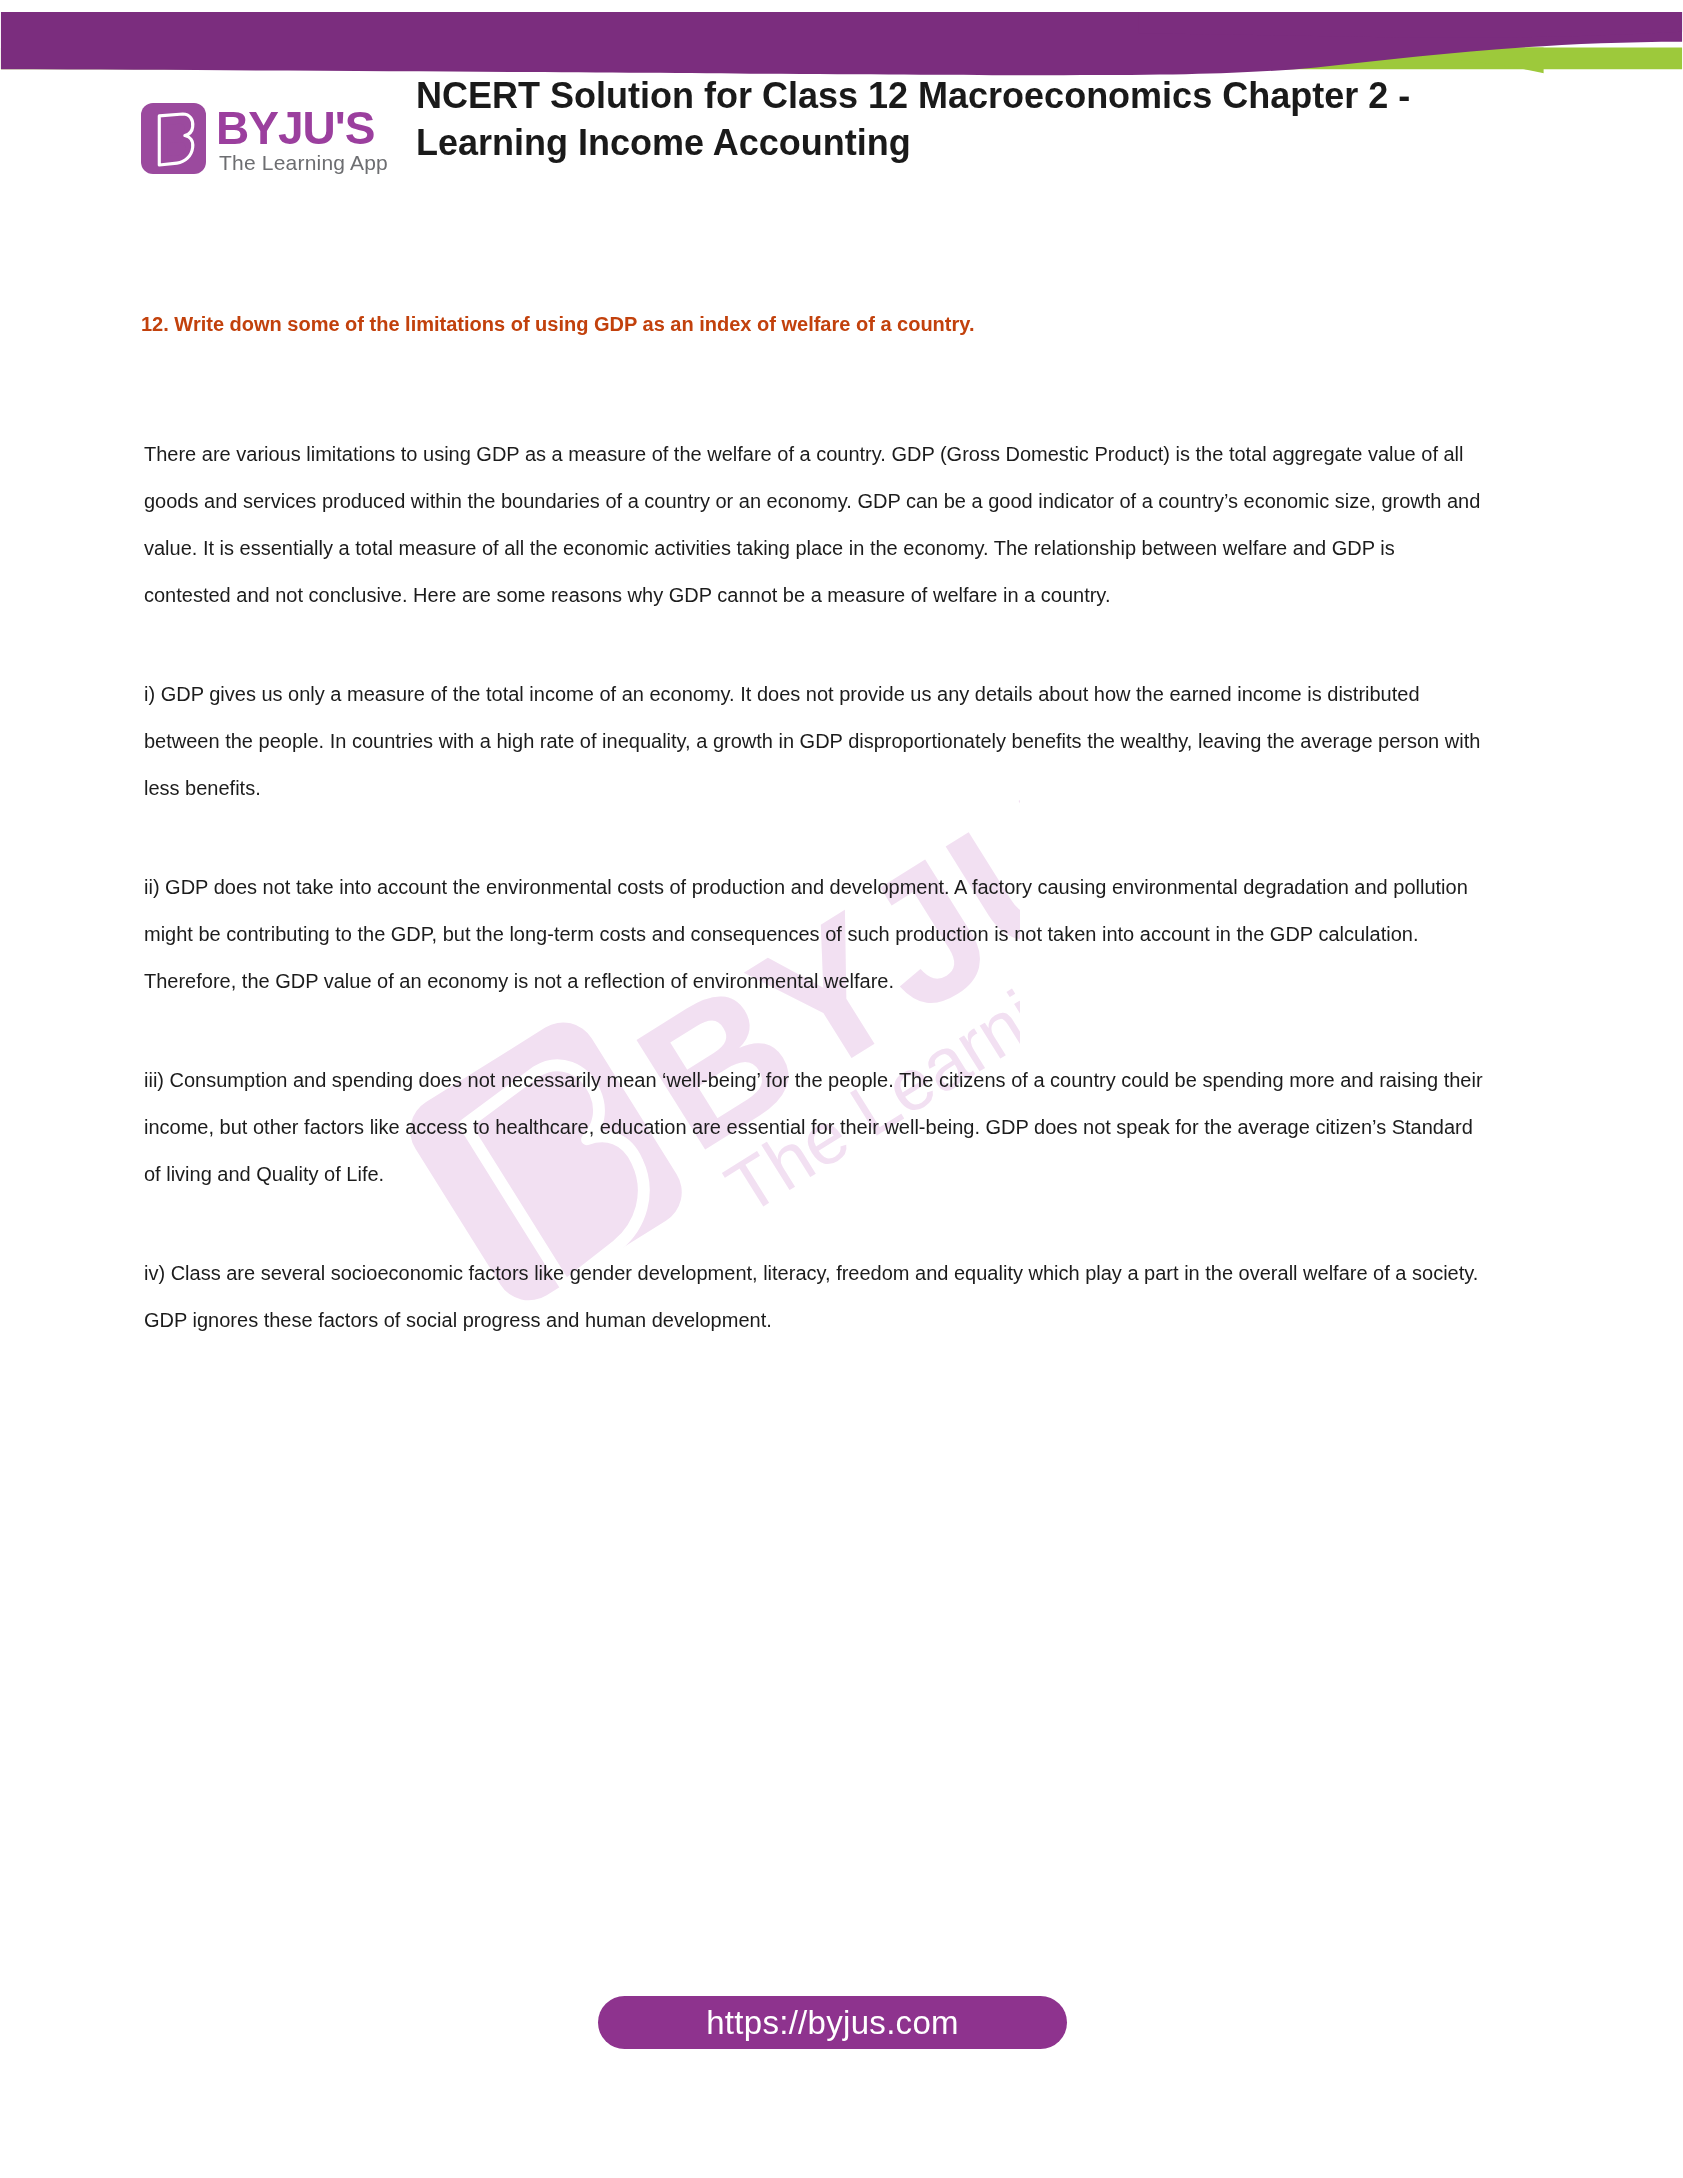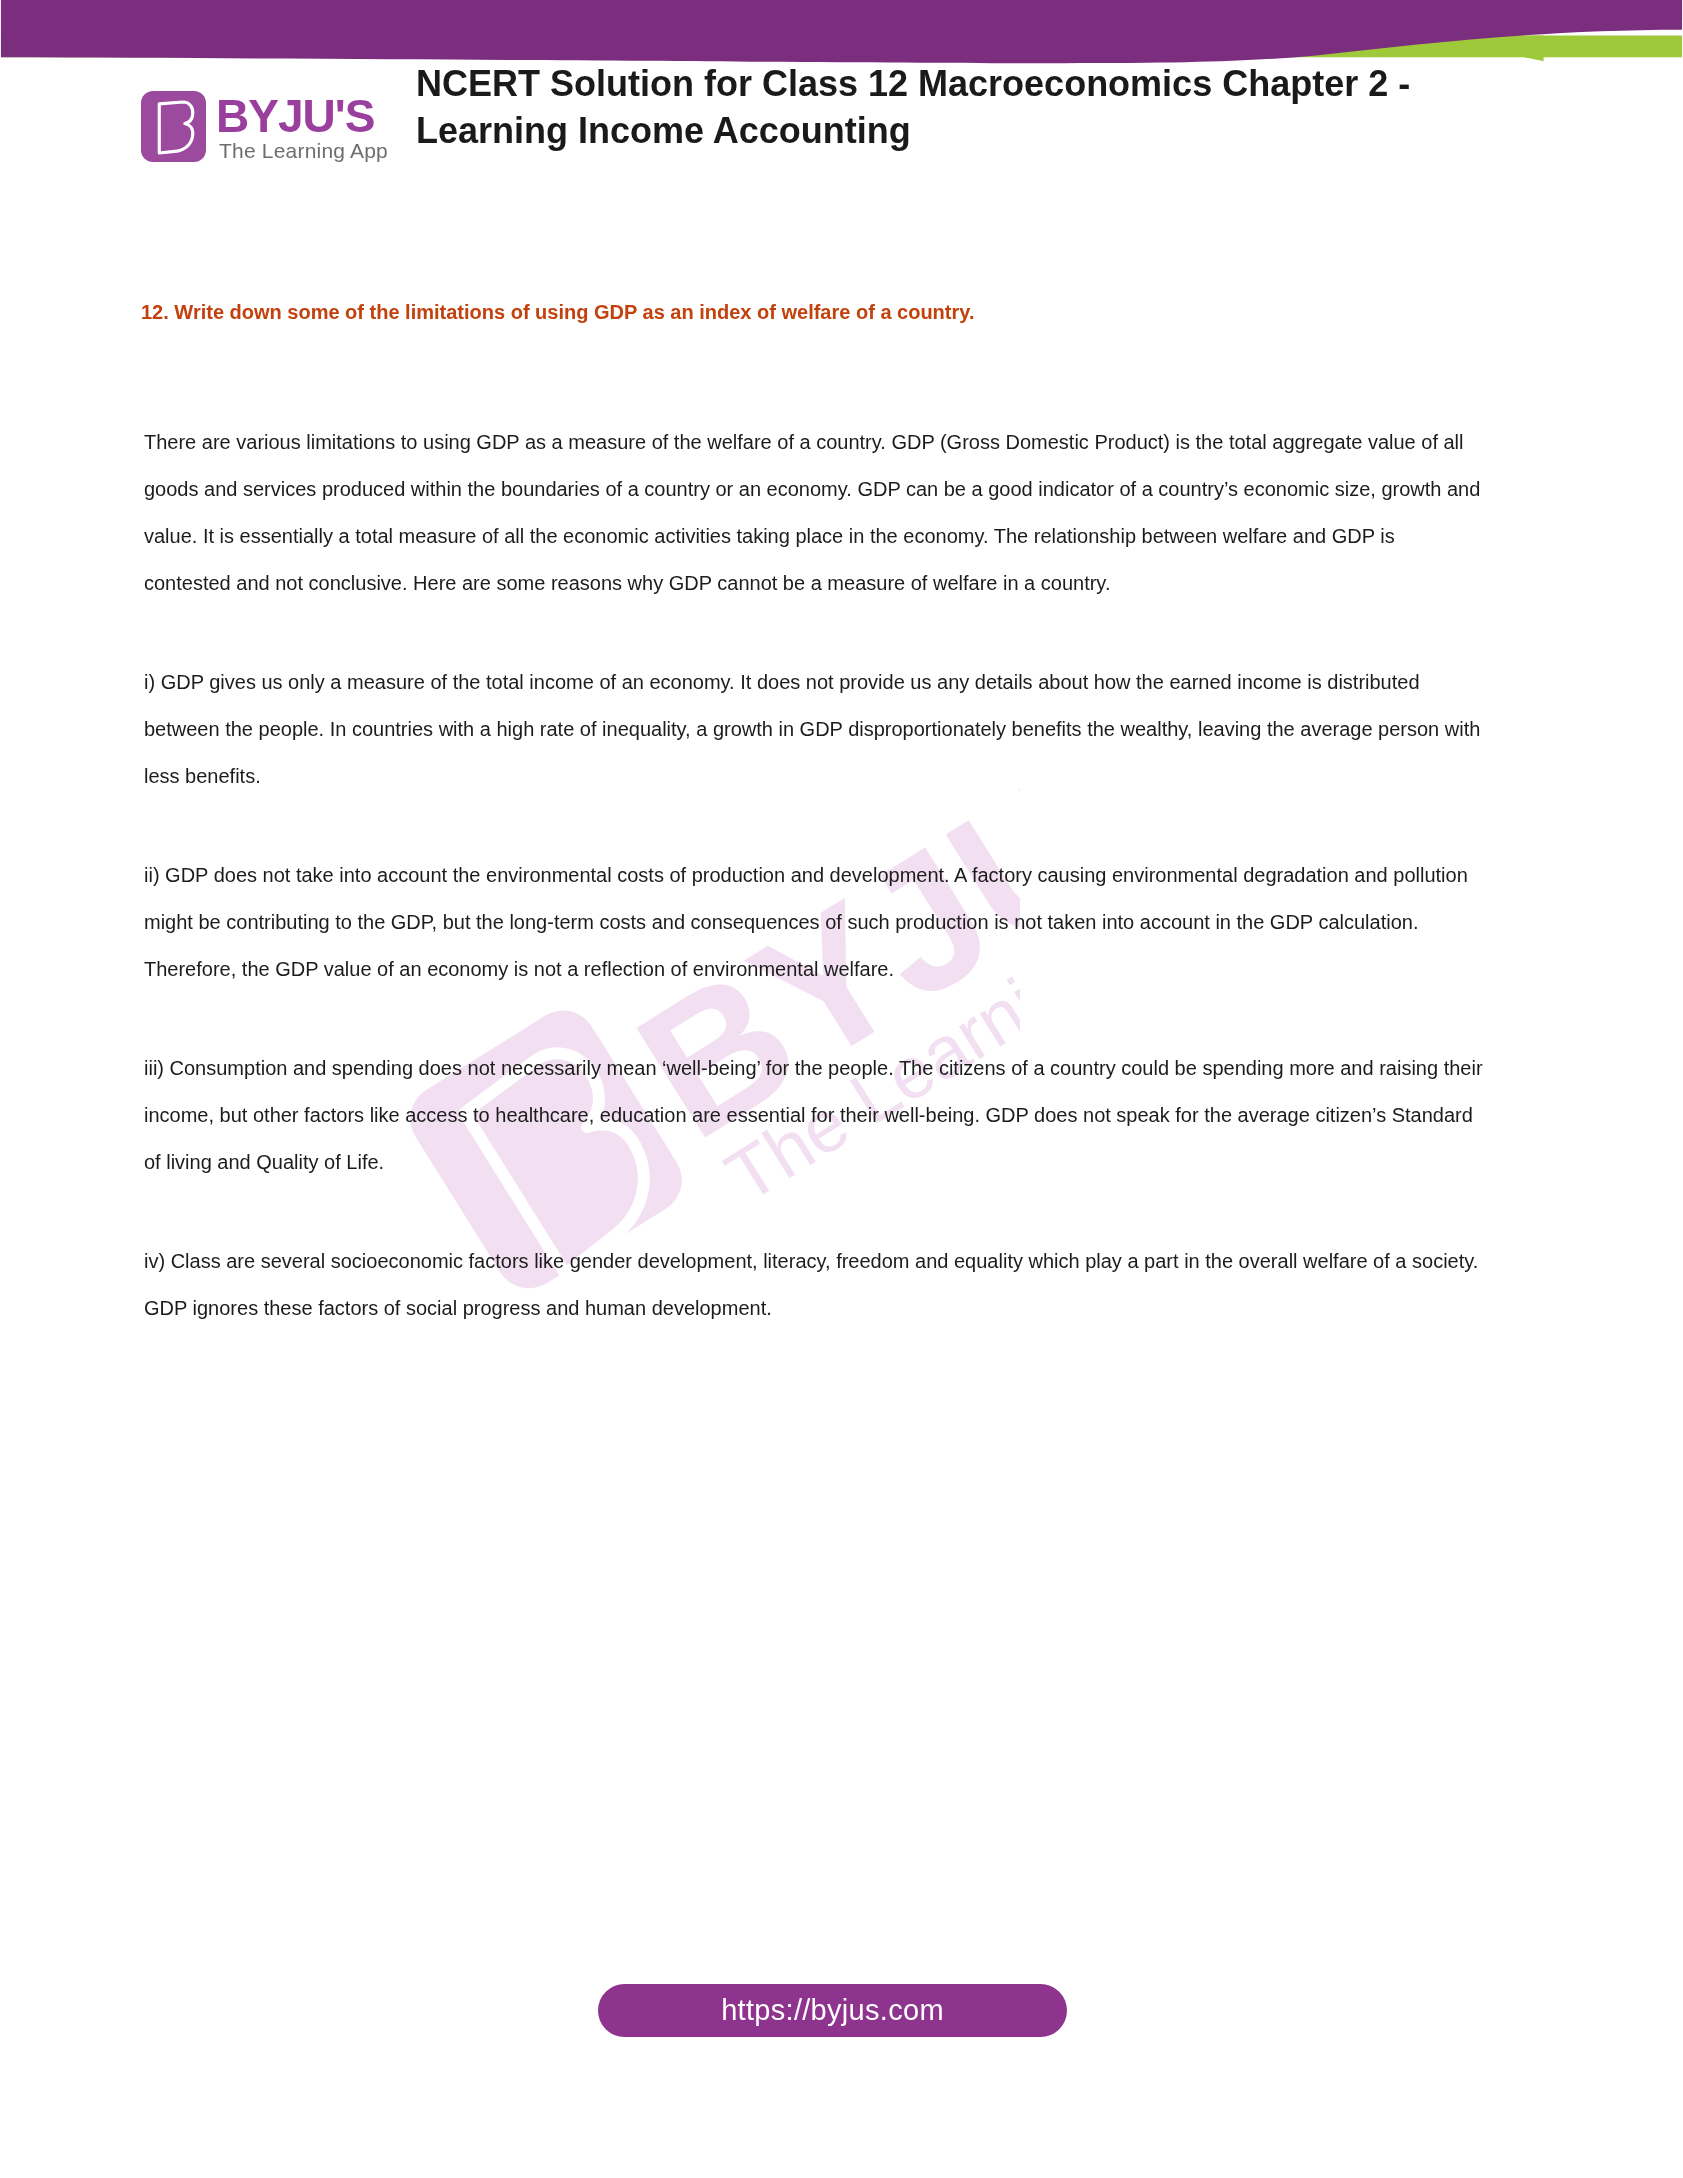--- a/index.html
+++ b/index.html
@@ -22,21 +22,21 @@
     width: 1683px;
     height: 89px;
     overflow: hidden;
     pointer-events: none;
   }
   .banner-svg { display: block; }
 
   
   .page {
     position: absolute;
-    top: 0; left: 0;
+    top: 12px; left: 0;
     width: 1683px;
     height: 2052px;
   }
 
   
   .logo-block {
     position: absolute;
     left: 141px;
     top: 91px;
     width: 297px;
@@ -136,21 +136,21 @@
     width: 469px;
     height: 53px;
     background: #8e338e;
     border-radius: 28px;
     display: flex;
     align-items: center;
     justify-content: center;
   }
   .footer-pill-text {
     color: #ffffff;
-    font-size: 29px;
+    font-size: 33px;
     font-family: "Liberation Sans", sans-serif;
     letter-spacing: 0.3px;
   }
 </style>
 </head>
 <body>
 
 <div class="page">
 
   <div class="header-banner">

